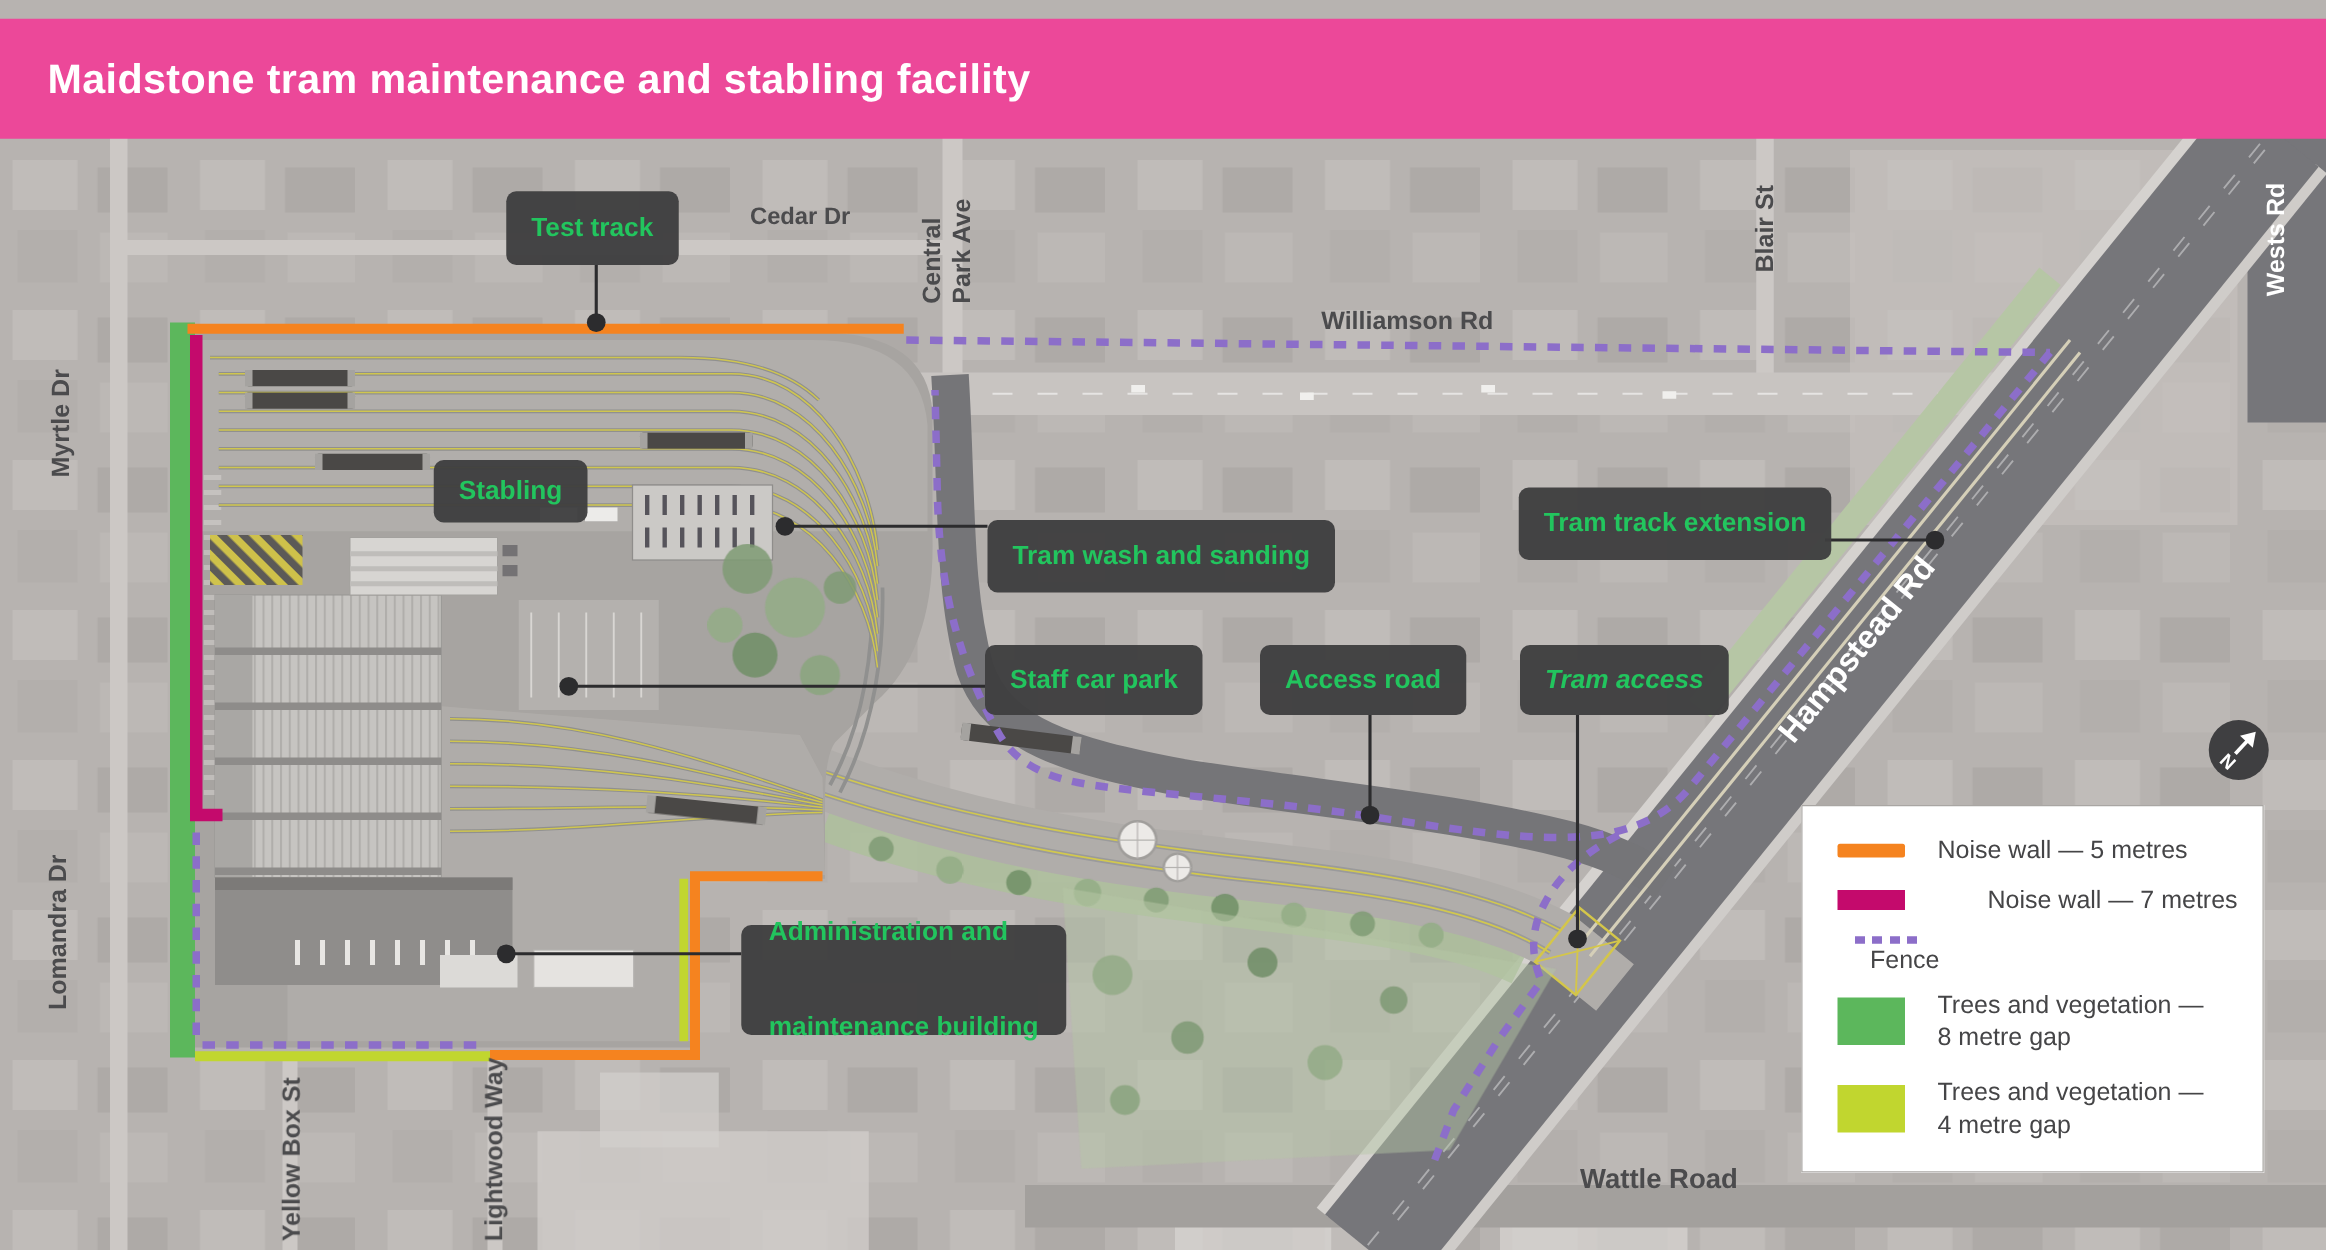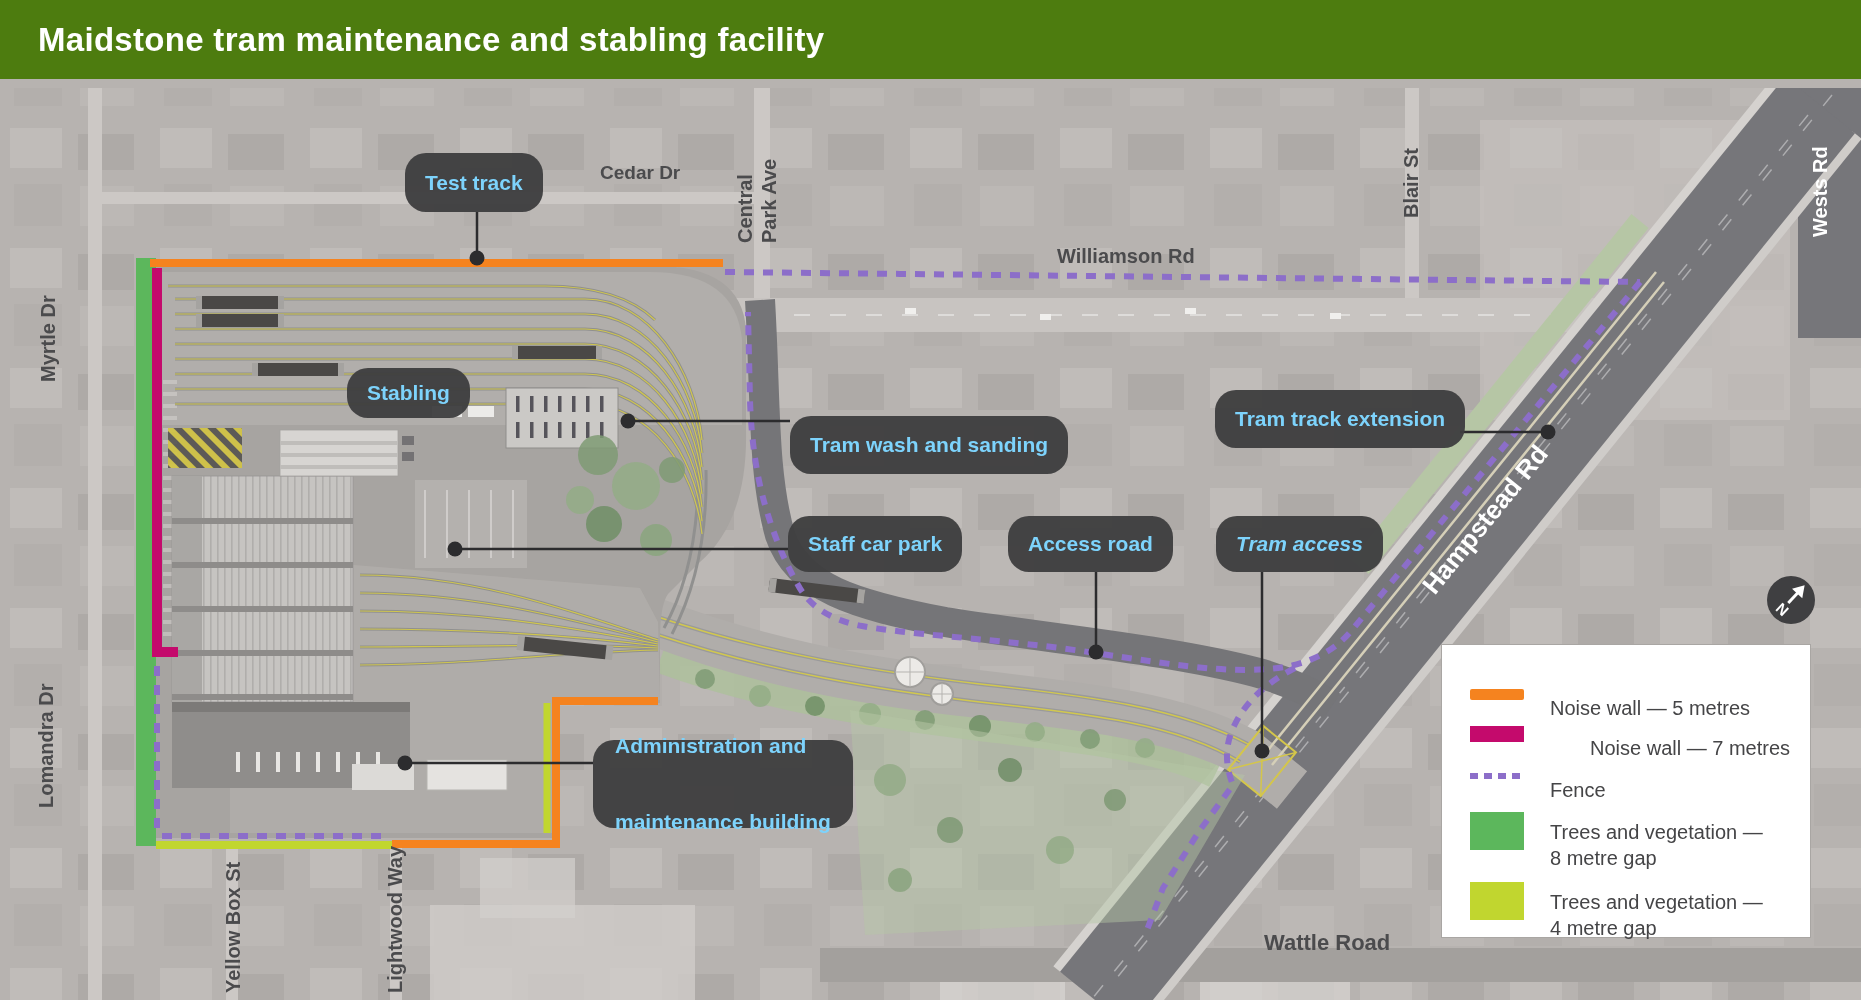--- a/index.html
+++ b/index.html
@@ -1,35 +1,35 @@
 <!DOCTYPE html>
 <html><head>
 <meta charset="utf-8">
 <style>
   html,body{margin:0;padding:0;background:#222;}
   *{box-sizing:border-box;}
   .stage{position:relative;width:1861px;height:1000px;overflow:hidden;
          font-family:"Liberation Sans",sans-serif;background:#b7b3b0;}
-  .title-bar{position:absolute;left:0;top:0;width:1861px;height:79px;background:#4d7c0f;z-index:30;
+  .title-bar{position:absolute;left:0;top:15px;width:1861px;height:96px;background:#ec4899;z-index:30;
              display:flex;align-items:center;}
   .title-bar h1{margin:0 0 0 38px;color:#ffffff;font-size:33px;font-weight:700;letter-spacing:.3px;}
   svg.map{position:absolute;left:0;top:0;z-index:1;}
   svg text{font-family:"Liberation Sans",sans-serif;}
   .road-label{font-weight:700;fill:#4b4b4d;}
   .road-label-light{font-weight:700;fill:#ffffff;}
-  .callout{position:absolute;z-index:20;background:rgba(62,62,64,.96);color:#7dd3fc;font-weight:700;
-           font-size:21px;border-radius:21px;display:flex;align-items:center;justify-content:center;
+  .callout{position:absolute;z-index:20;background:rgba(62,62,64,.96);color:#22c55e;font-weight:700;
+           font-size:21px;border-radius:8px;display:flex;align-items:center;justify-content:center;
            padding:0 20px;white-space:nowrap;height:56px;}
   .callout.two-line{flex-direction:column;align-items:flex-start;justify-content:center;
            line-height:1.32;height:88px;padding:0 22px;gap:48px;}
   .legend{position:absolute;left:1441px;top:644px;width:370px;height:294px;background:#ffffff;
           border:1px solid #a9a6a3;z-index:20;}
   .legend .row{position:absolute;left:28px;display:flex;align-items:center;}
   .legend .sw{display:block;flex:0 0 auto;}
-  .legend .lbl{color:#454547;font-size:20px;line-height:1.3;margin-left:26px;white-space:nowrap;margin-top:28px;}
+  .legend .lbl{color:#454547;font-size:20px;line-height:1.3;margin-left:26px;white-space:nowrap;}
   .sw-orange{width:54px;height:11px;background:#f5831f;border-radius:2px;}
   .sw-magenta{width:54px;height:16px;background:#c40a6c;}
   .sw-fence{width:54px;height:6px;background:repeating-linear-gradient(90deg,#8c6ec9 0 8px,transparent 8px 14px);}
   .sw-green{width:54px;height:38px;background:#5cb75c;}
   .sw-lime{width:54px;height:38px;background:#c1d62f;}
   .compass{position:absolute;left:1767px;top:576px;width:48px;height:48px;border-radius:50%;
            background:#3f3f41;z-index:20;}
 </style>
 </head>
 <body>
@@ -375,21 +375,21 @@
 
   <div class="legend">
     <div class="row" style="top:22px;">
       <span class="sw sw-orange"></span>
       <span class="lbl">Noise wall — 5 metres</span>
     </div>
     <div class="row" style="top:62px;gap:40px;">
       <span class="sw sw-magenta"></span>
       <span class="lbl">Noise wall — 7 metres</span>
     </div>
-    <div class="row" style="top:104px;">
+    <div class="row" style="top:104px;flex-direction:column;">
       <span class="sw sw-fence"></span>
       <span class="lbl">Fence</span>
     </div>
     <div class="row" style="top:146px;">
       <span class="sw sw-green"></span>
       <span class="lbl">
         <span>Trees and vegetation —</span><br>
         <span>8 metre gap</span>
       </span>
     </div>

